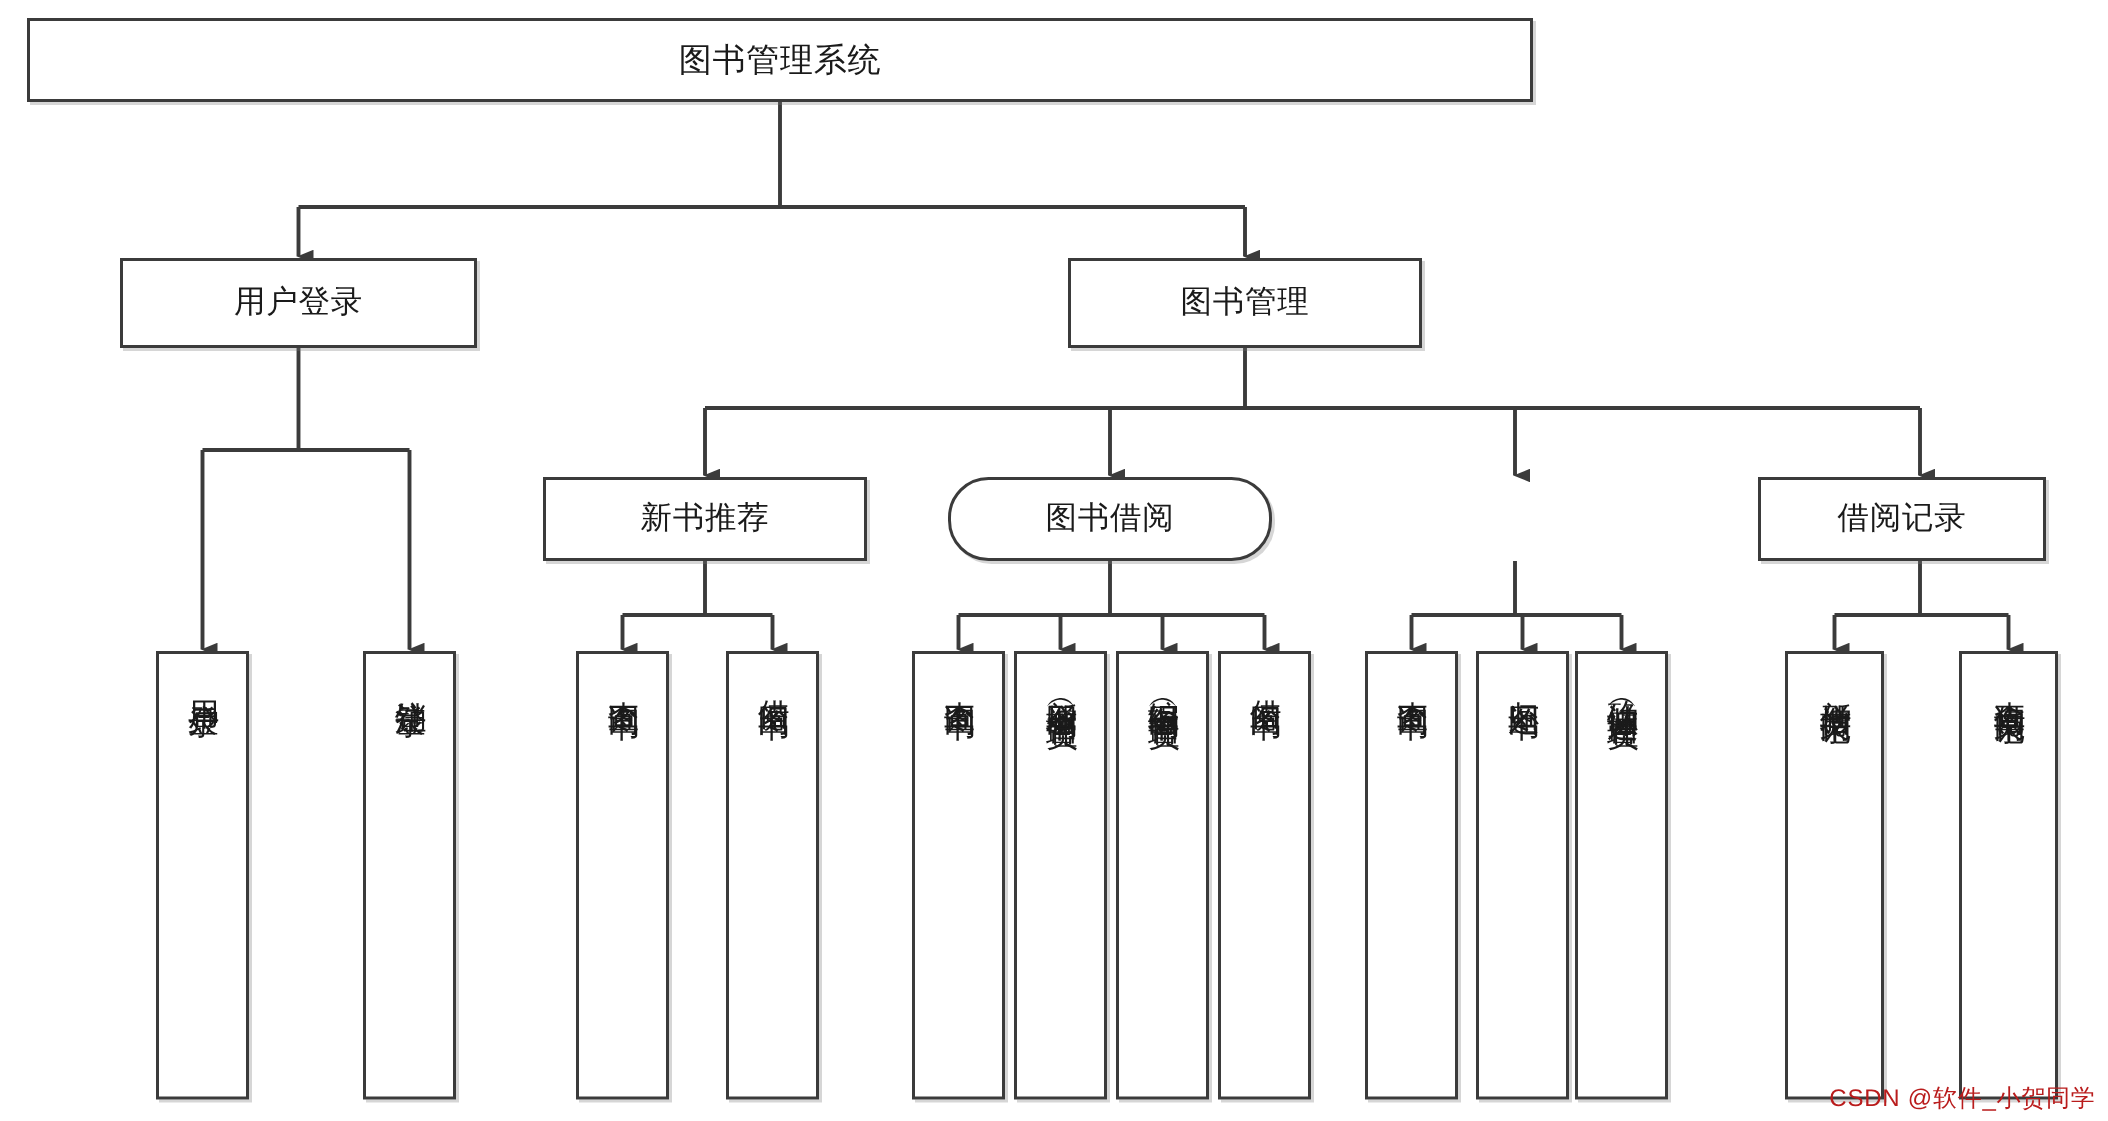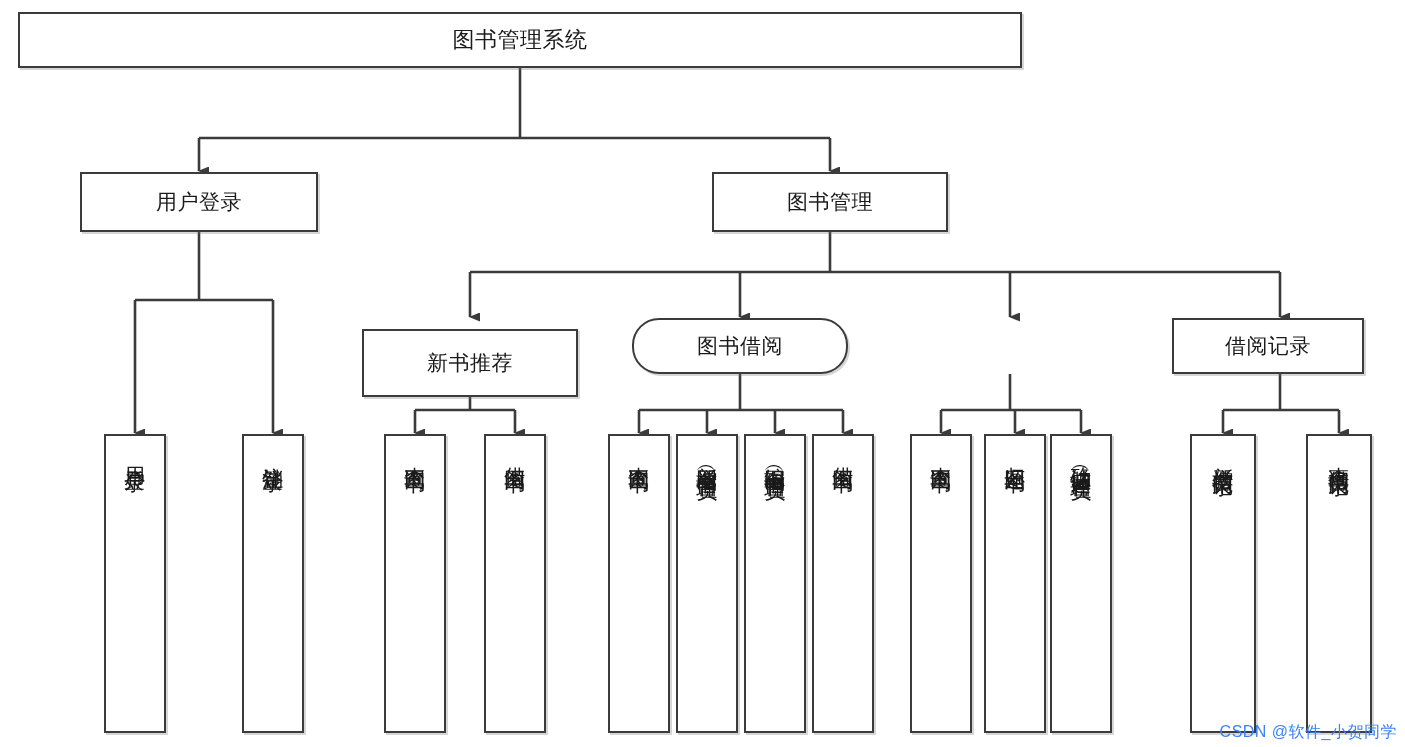--- a/index.html
+++ b/index.html
@@ -60,21 +60,21 @@
     font-size: 21px;
     line-height: 1.12;
     letter-spacing: 2px;
     white-space: nowrap;
   }
   .watermark {
     position: absolute;
     right: 8px;
     bottom: 4px;
     font-size: 16px;
-    color: #3b82f6;
+    color: #b91c1c;
     letter-spacing: 0.5px;
     z-index: 5;
     white-space: nowrap;
   }
 </style>
 </head>
 <body>
 
 <div id="canvas">
 
@@ -125,21 +125,21 @@
     <span class="label">图书管理系统</span>
   </div>
 
   <div class="node horizontal" style="left: 80px; top: 172px; width: 238px; height: 60px;">
     <span class="label">用户登录</span>
   </div>
   <div class="node horizontal" style="left: 712px; top: 172px; width: 236px; height: 60px;">
     <span class="label">图书管理</span>
   </div>
 
-  <div class="node horizontal" style="left: 362px; top: 329px; width: 216px; height: 68px;">
+  <div class="node horizontal" style="left: 362px; top: 318px; width: 216px; height: 56px;">
     <span class="label">新书推荐</span>
   </div>
   <div class="node horizontal" style="left: 632px; top: 318px; width: 216px; height: 56px; border-radius: 27px;">
     <span class="label">图书借阅</span>
   </div>
   <div class="node horizontal" style="left: 1172px; top: 318px; width: 192px; height: 56px;">
     <span class="label">借阅记录</span>
   </div>
 
   <div class="node vertical" style="left: 104px; top: 434px; width: 62px; height: 299px;">

